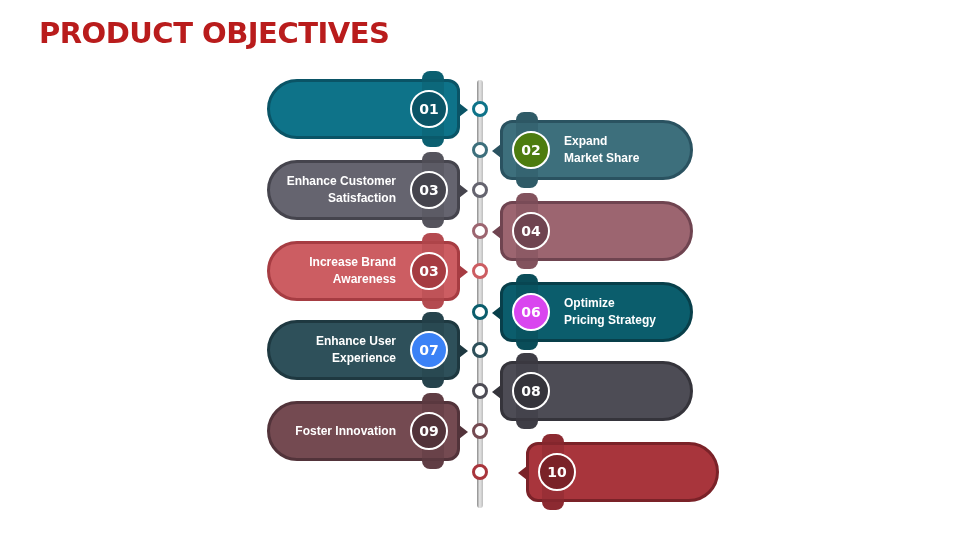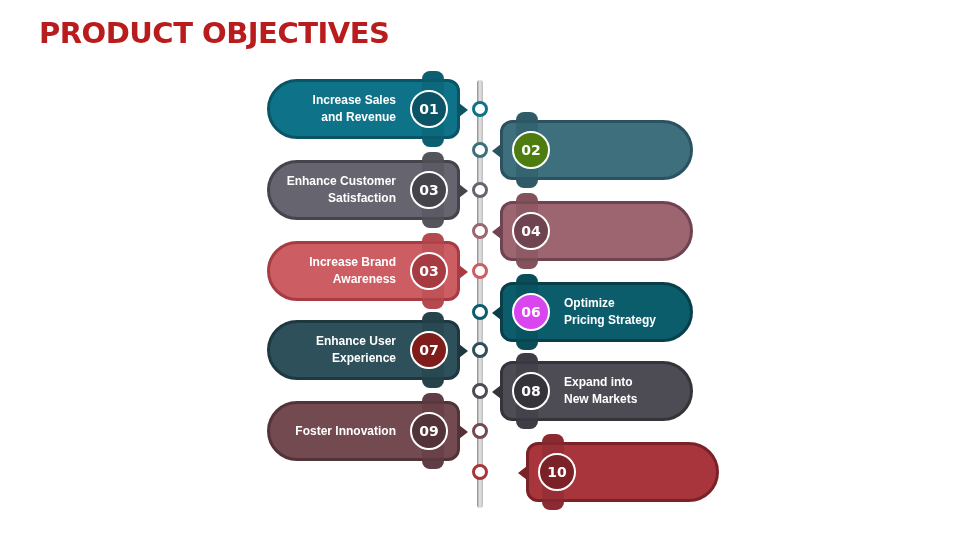--- a/index.html
+++ b/index.html
@@ -63,30 +63,30 @@
 
 <div class="title">PRODUCT OBJECTIVES</div>
 <div class="spine"></div>
 <div id="diagram">
     <div class="card left" style="top: 79px; left: 267px;">
       <div class="strap" style="background: rgb(11, 95, 112);"></div>
       <div class="shape" style="background: rgb(14, 115, 137); border-color: rgb(10, 84, 102);"></div>
       <div class="strap" style="background: rgb(11, 95, 112); opacity: 0.55; top: 0px; height: 60px; border-radius: 0px;"></div>
       <div class="pointer" style="border-left-color: rgb(10, 84, 102);"></div>
       <div class="num" style="background: rgb(10, 84, 102);">01</div>
-      <div class="label">Increase Sales
-and Revenue</div>
     </div>
     <div class="dot" style="top: 101px; border-color: rgb(14, 115, 137);"></div>
     <div class="card right" style="top: 120px; left: 500px;">
       <div class="strap" style="background: rgb(47, 91, 103);"></div>
       <div class="shape" style="background: rgb(61, 111, 124); border-color: rgb(42, 82, 96);"></div>
       <div class="strap" style="background: rgb(47, 91, 103); opacity: 0.55; top: 0px; height: 60px; border-radius: 0px;"></div>
       <div class="pointer" style="border-right-color: rgb(42, 82, 96);"></div>
       <div class="num" style="background: #4d7c0f;">02</div>
+      <div class="label">Expand
+Market Share</div>
     </div>
     <div class="dot" style="top: 142px; border-color: rgb(61, 111, 124);"></div>
     <div class="card left" style="top: 160px; left: 267px;">
       <div class="strap" style="background: rgb(85, 84, 93);"></div>
       <div class="shape" style="background: rgb(101, 100, 111); border-color: rgb(69, 68, 77);"></div>
       <div class="strap" style="background: rgb(85, 84, 93); opacity: 0.55; top: 0px; height: 60px; border-radius: 0px;"></div>
       <div class="pointer" style="border-left-color: rgb(69, 68, 77);"></div>
       <div class="num" style="background: rgb(69, 68, 77);">03</div>
       <div class="label">Enhance Customer
 Satisfaction</div>
@@ -118,33 +118,31 @@
       <div class="num" style="background: #d946ef;">06</div>
       <div class="label">Optimize
 Pricing Strategy</div>
     </div>
     <div class="dot" style="top: 304px; border-color: rgb(11, 93, 108);"></div>
     <div class="card left" style="top: 320px; left: 267px;">
       <div class="strap" style="background: rgb(38, 67, 76);"></div>
       <div class="shape" style="background: rgb(46, 80, 90); border-color: rgb(30, 56, 64);"></div>
       <div class="strap" style="background: rgb(38, 67, 76); opacity: 0.55; top: 0px; height: 60px; border-radius: 0px;"></div>
       <div class="pointer" style="border-left-color: rgb(30, 56, 64);"></div>
-      <div class="num" style="background: #7f1d1d;">07</div>
+      <div class="num" style="background: #3b82f6;">07</div>
       <div class="label">Enhance User
 Experience</div>
     </div>
     <div class="dot" style="top: 342px; border-color: rgb(46, 80, 90);"></div>
     <div class="card right" style="top: 361px; left: 500px;">
       <div class="strap" style="background: rgb(62, 61, 69);"></div>
       <div class="shape" style="background: rgb(77, 76, 85); border-color: rgb(53, 52, 59);"></div>
       <div class="strap" style="background: rgb(62, 61, 69); opacity: 0.55; top: 0px; height: 60px; border-radius: 0px;"></div>
       <div class="pointer" style="border-right-color: rgb(53, 52, 59);"></div>
       <div class="num" style="background: rgb(53, 52, 59);">08</div>
-      <div class="label">Expand into
-New Markets</div>
     </div>
     <div class="dot" style="top: 383px; border-color: rgb(77, 76, 85);"></div>
     <div class="card left" style="top: 401px; left: 267px;">
       <div class="strap" style="background: rgb(96, 61, 68);"></div>
       <div class="shape" style="background: rgb(116, 74, 81); border-color: rgb(82, 51, 58);"></div>
       <div class="strap" style="background: rgb(96, 61, 68); opacity: 0.55; top: 0px; height: 60px; border-radius: 0px;"></div>
       <div class="pointer" style="border-left-color: rgb(82, 51, 58);"></div>
       <div class="num" style="background: rgb(82, 51, 58);">09</div>
       <div class="label">Foster Innovation</div>
     </div>

